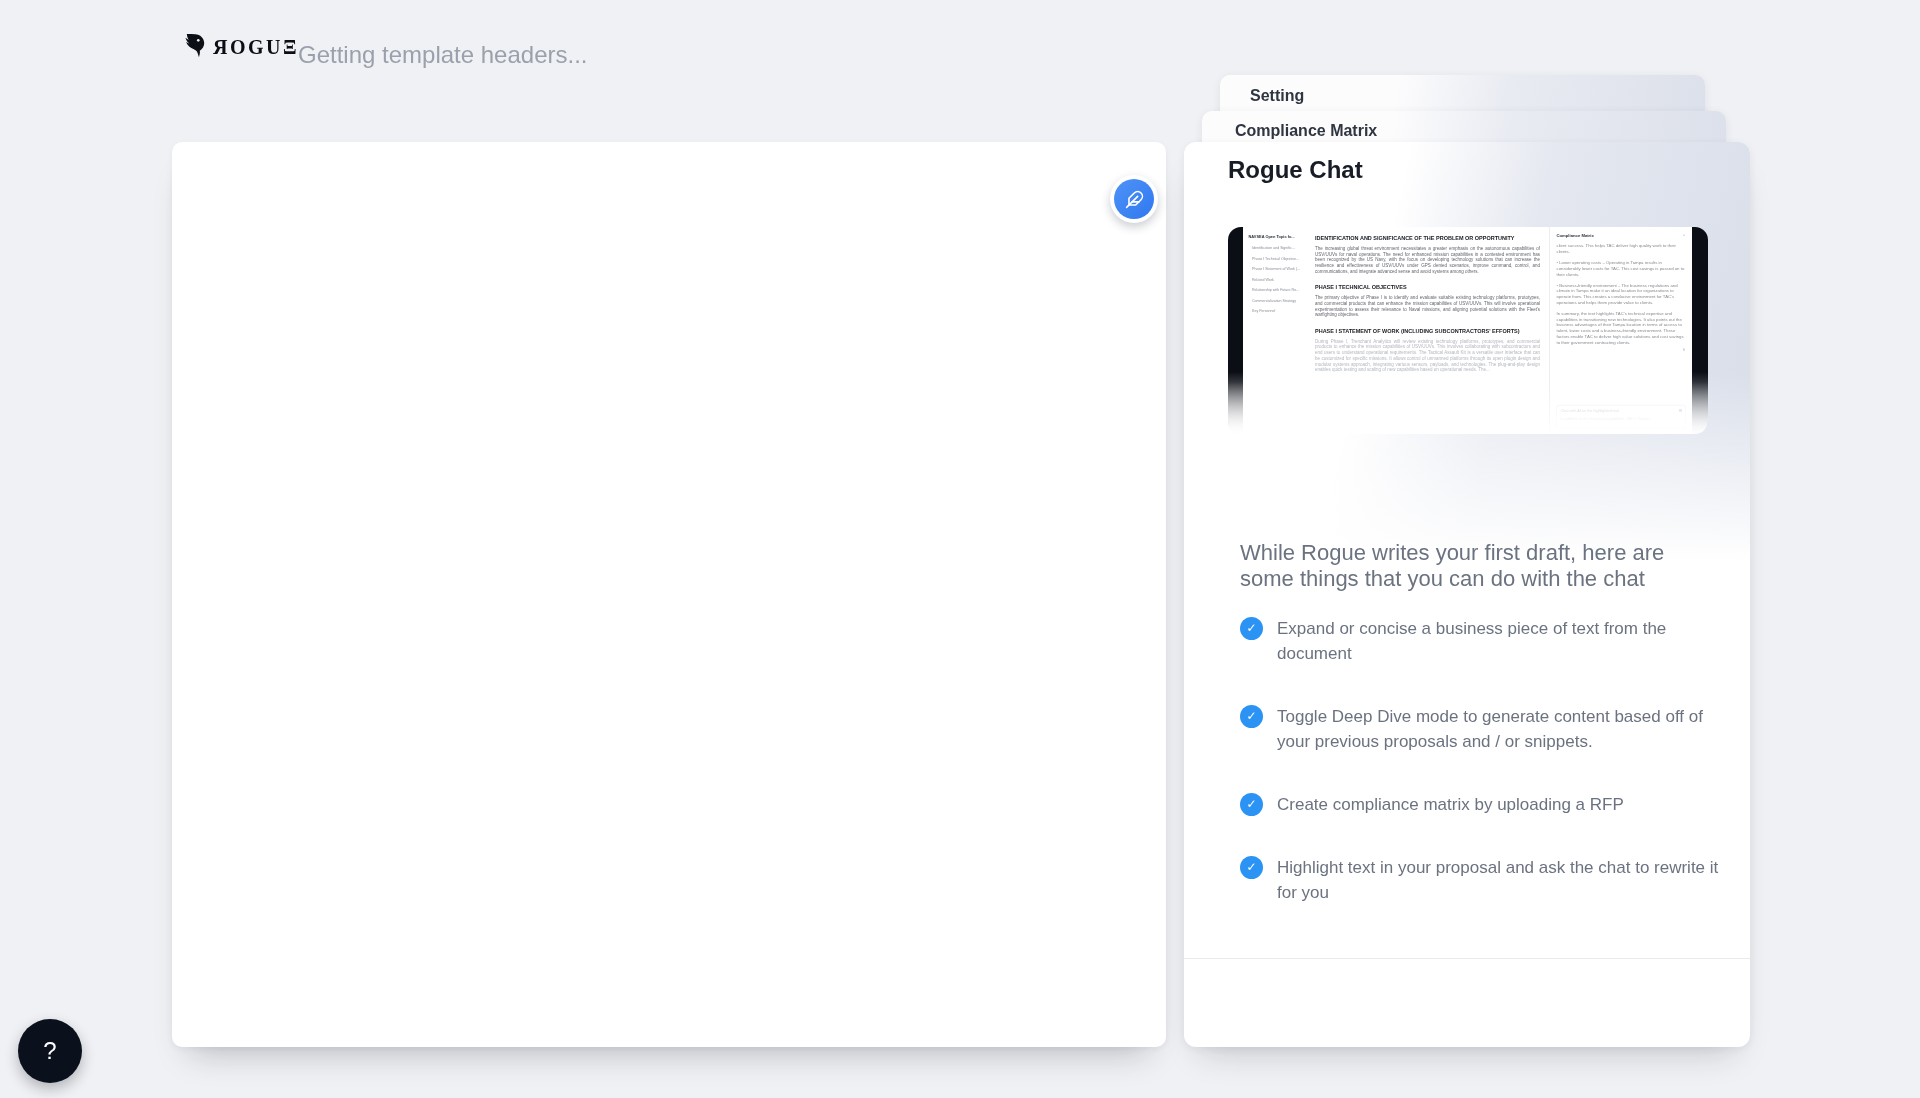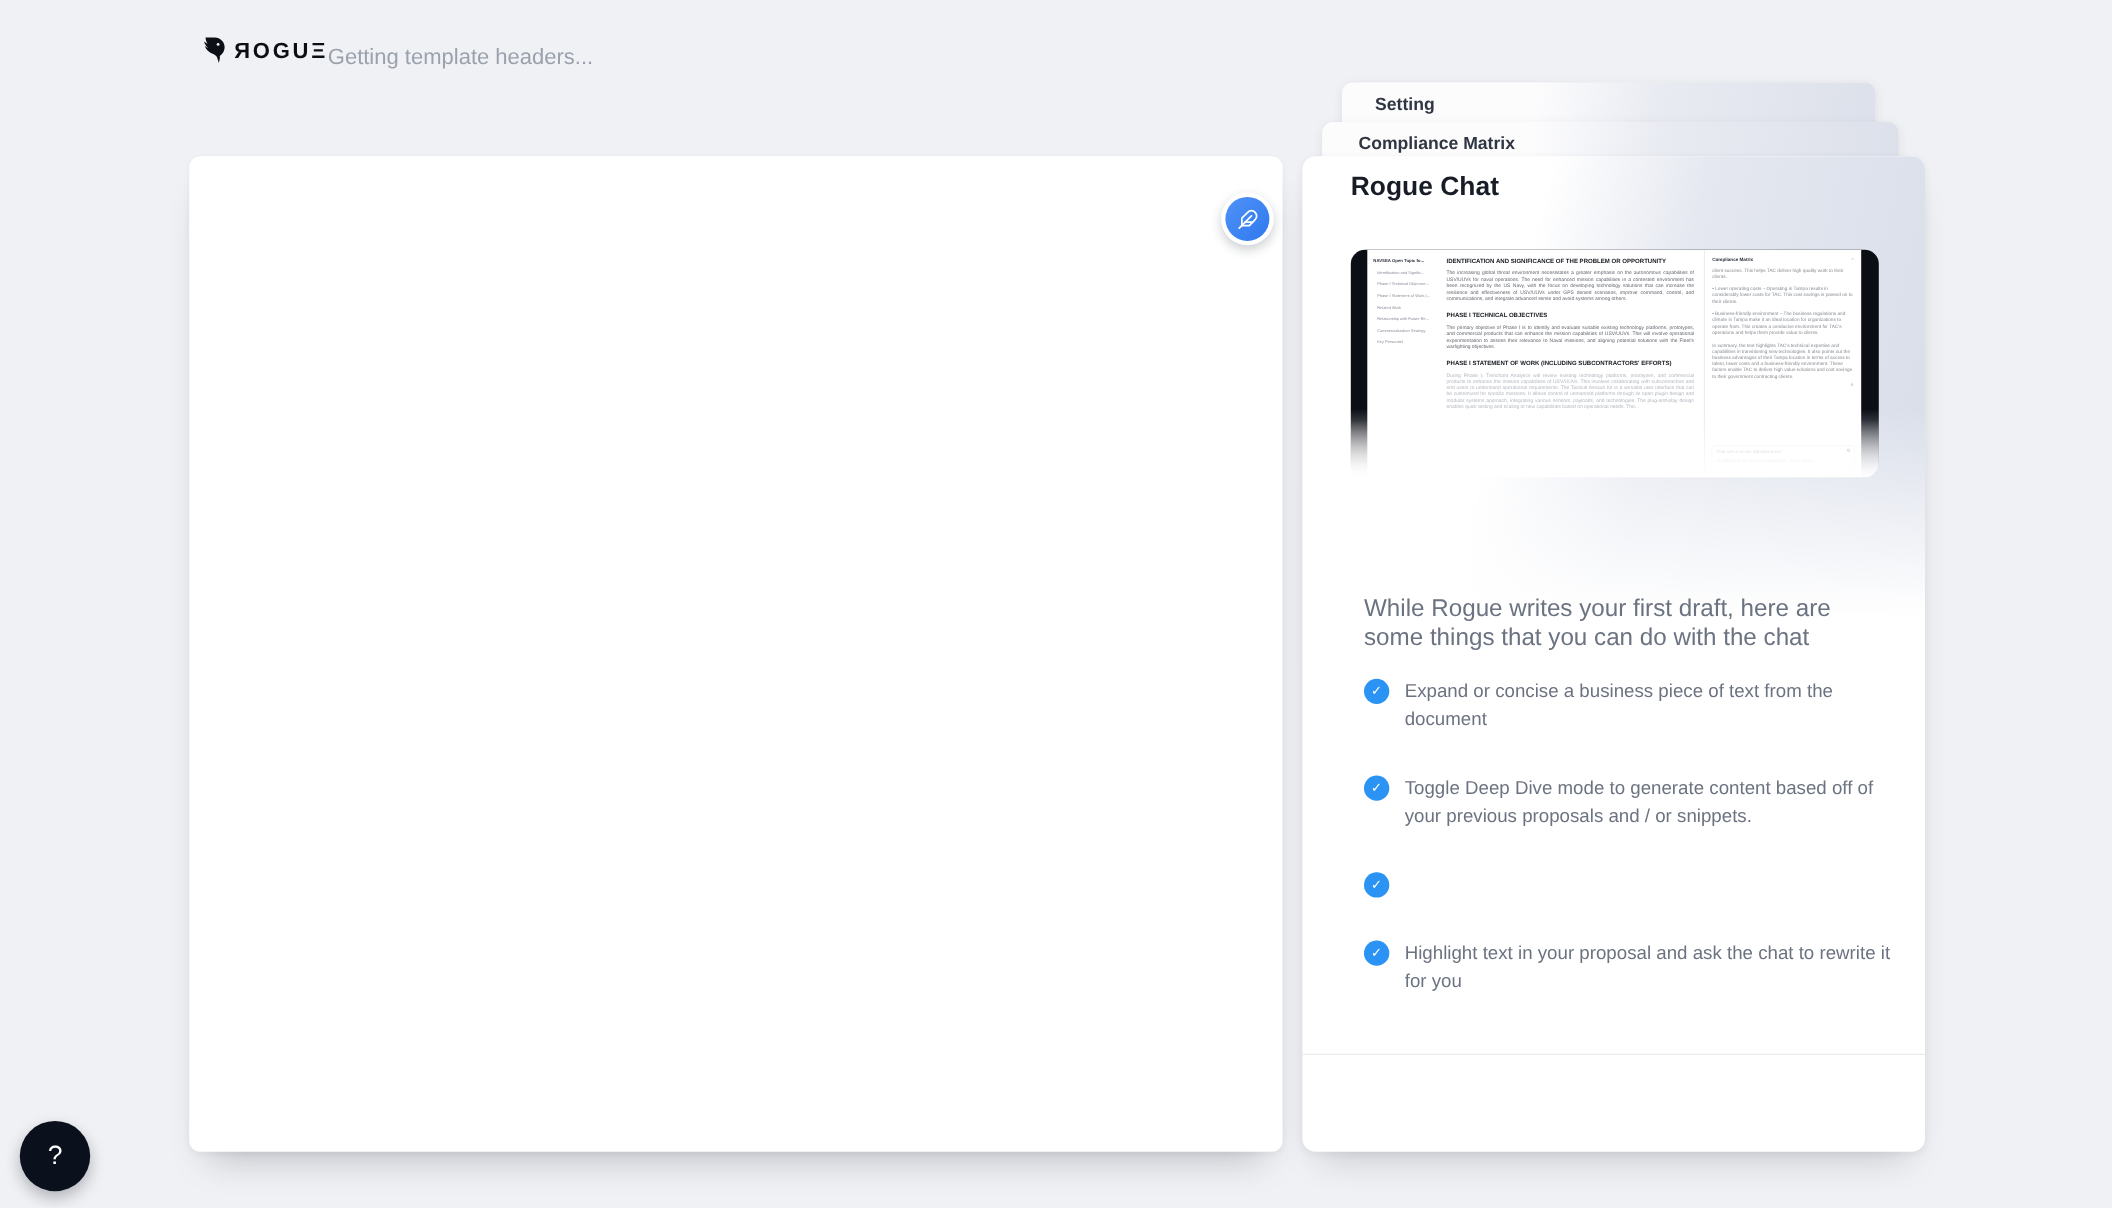--- a/index.html
+++ b/index.html
@@ -5,22 +5,22 @@
 <style>
   html,body { margin:0; padding:0; }
   body { width:1920px; height:1098px; overflow:hidden;
          font-family:"Liberation Sans", sans-serif; background:#f0f1f4; }
   #app { position:relative; width:1920px; height:1098px; background:#f0f1f4; }
 
   
   .header-logo { position:absolute; left:182px; top:33px; display:flex; align-items:center; gap:3px; }
   .logo-mark svg { width:28px; height:28px; display:block; }
   .logo-text { font-size:20px; font-weight:800; letter-spacing:2.5px; color:#0b0e14;
-               font-family:Liberation Sans, sans-serif; }
-  .status-text { position:absolute; left:298px; top:41px; font-size:20px; color:#9aa1ad; }
+               font-family:Liberation Serif, serif; }
+  .status-text { position:absolute; left:298px; top:41px; font-size:24px; color:#9aa1ad; }
 
   
   .doc-card { position:absolute; left:172px; top:142px; width:994px; height:905px;
               background:#fff; border-radius:10px;
               box-shadow:0 22px 32px -18px rgba(25,33,50,.28), 0 2px 6px rgba(25,33,50,.05); }
   .assistant-btn { position:absolute; left:1110px; top:175px; width:48px; height:48px;
               border-radius:50%; background:#fff; border:none; padding:0; cursor:pointer;
               box-shadow:0 4px 10px rgba(25,33,50,.22); display:flex; align-items:center; justify-content:center; }
   .assistant-inner { width:40px; height:40px; border-radius:50%;
               background:linear-gradient(135deg,#4f93f7,#2f78ef);
@@ -201,20 +201,21 @@
       <div class="check-item">
         <span class="check-ico">✓</span>
         <span>Expand or concise a business piece of text from the document</span>
       </div>
       <div class="check-item">
         <span class="check-ico">✓</span>
         <span>Toggle Deep Dive mode to generate content based off of your previous proposals and / or snippets.</span>
       </div>
       <div class="check-item">
         <span class="check-ico">✓</span>
+        <span>Create compliance matrix by uploading a RFP</span>
       </div>
       <div class="check-item">
         <span class="check-ico">✓</span>
         <span>Highlight text in your proposal and ask the chat to rewrite it for you</span>
       </div>
     </div>
 
     <div class="chat-divider"></div>
   </div>
 

